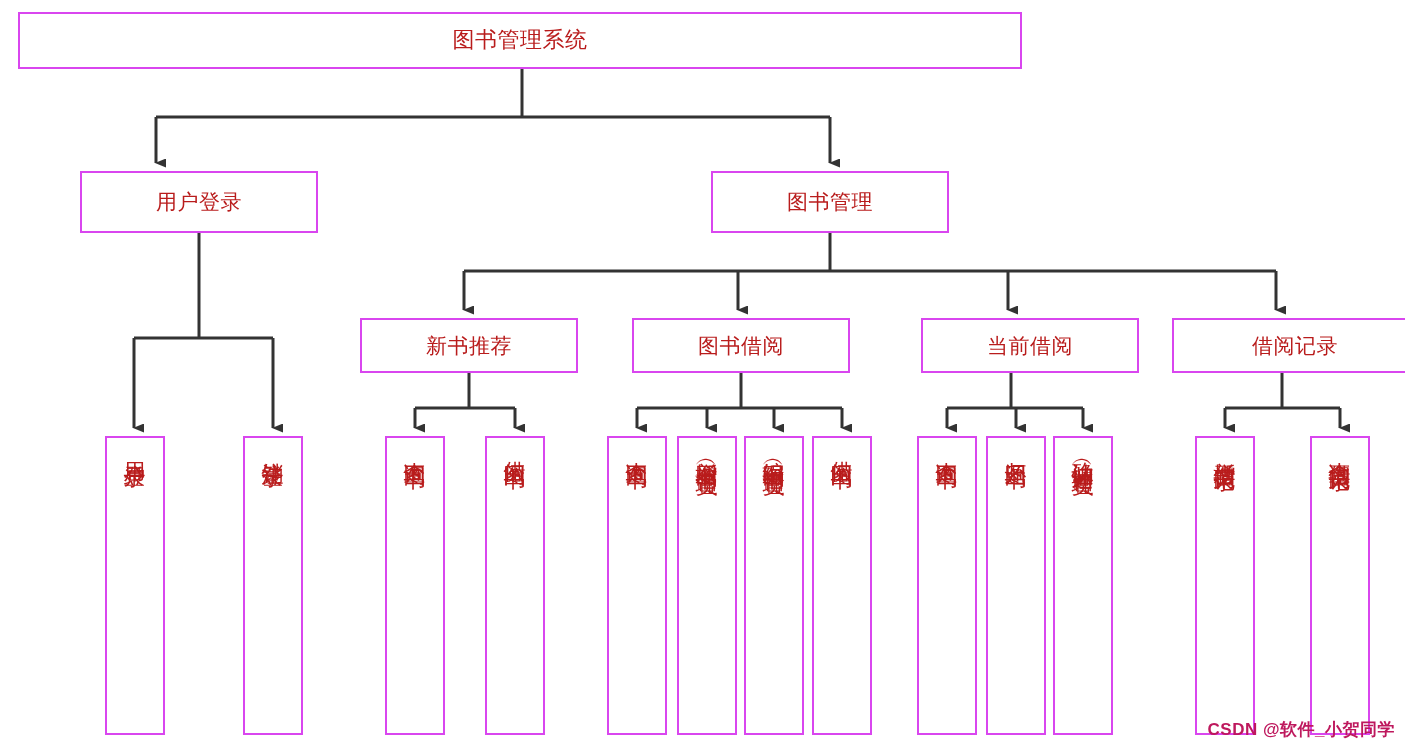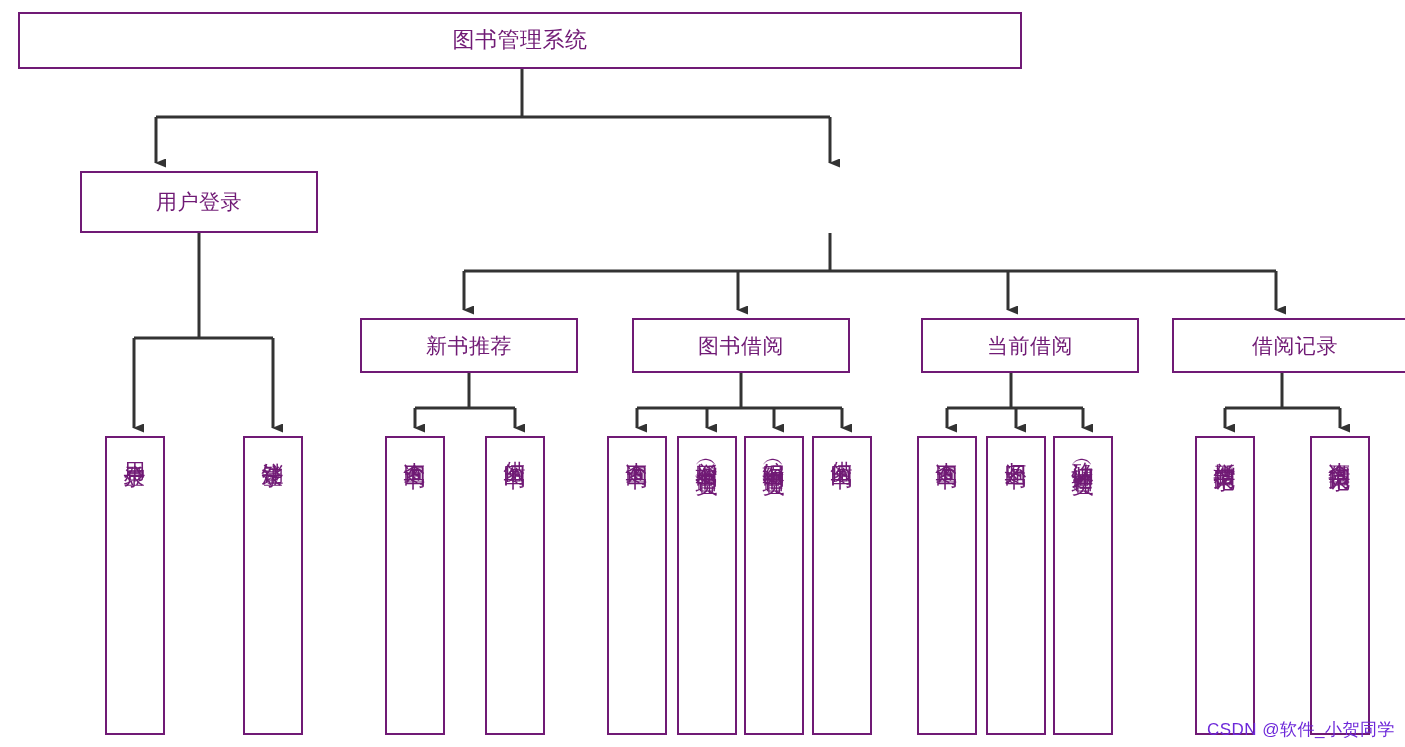--- a/index.html
+++ b/index.html
@@ -22,26 +22,26 @@
     position: absolute;
     left: 0;
     top: 0;
     width: 1405px;
     height: 747px;
     pointer-events: none;
   }
   .node {
     position: absolute;
     box-sizing: border-box;
-    border: 2px solid #701a75;
+    border: 2px solid #d946ef;
     background: #ffffff;
     display: flex;
     align-items: center;
     justify-content: center;
-    color: #701a75;
+    color: #b91c1c;
   }
   .node-label {
     display: block;
     text-align: center;
     line-height: 1.22;
     letter-spacing: 0.5px;
   }
   .node.horizontal .node-label {
     font-size: 21px;
     white-space: nowrap;
@@ -60,24 +60,25 @@
     line-height: 1.05;
     letter-spacing: 2px;
     height: auto;
     margin: 0 auto;
   }
   #watermark {
     position: absolute;
     right: 10px;
     bottom: 6px;
     font-size: 17px;
-    color: #6d28d9;
+    color: #be185d;
     white-space: nowrap;
     letter-spacing: 0.5px;
     user-select: none;
+    font-weight: bold;
   }
 </style>
 </head>
 <body>
 
 <div id="diagram-root">
 
   <svg id="edge-layer" viewBox="0 0 1405 747" width="1405" height="747" xmlns="http://www.w3.org/2000/svg">
     <defs>
       <marker id="arrowhead" markerWidth="9" markerHeight="11" refX="4.5" refY="10" orient="auto" markerUnits="userSpaceOnUse">
@@ -131,20 +132,23 @@
     </g>
   </svg>
 
   <div class="node root horizontal" style="left: 18px; top: 12px; width: 1004px; height: 57px;">
     <span class="node-label">图书管理系统</span>
   </div>
 
   <div class="node horizontal" style="left: 80px; top: 171px; width: 238px; height: 62px;">
     <span class="node-label">用户登录</span>
   </div>
+  <div class="node horizontal" style="left: 711px; top: 171px; width: 238px; height: 62px;">
+    <span class="node-label">图书管理</span>
+  </div>
 
   <div class="node horizontal" style="left: 632px; top: 318px; width: 218px; height: 55px;">
     <span class="node-label">图书借阅</span>
   </div>
   <div class="node horizontal" style="left: 360px; top: 318px; width: 218px; height: 55px;">
     <span class="node-label">新书推荐</span>
   </div>
   <div class="node horizontal" style="left: 902px; top: 318px; width: 218px; height: 55px; margin-left: 19px;">
     <span class="node-label">当前借阅</span>
   </div>

